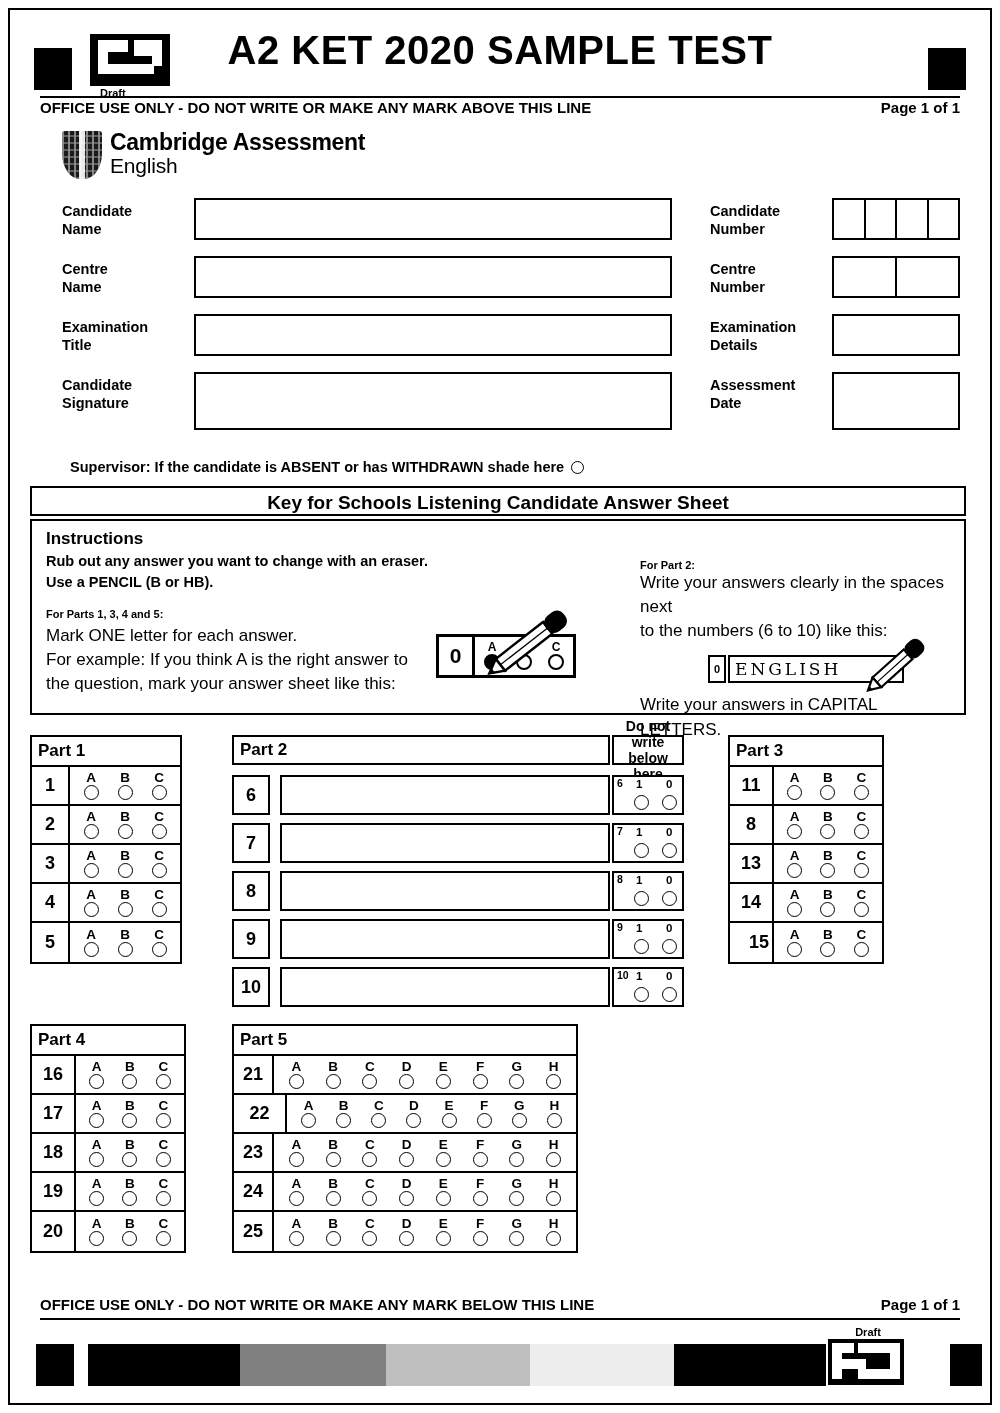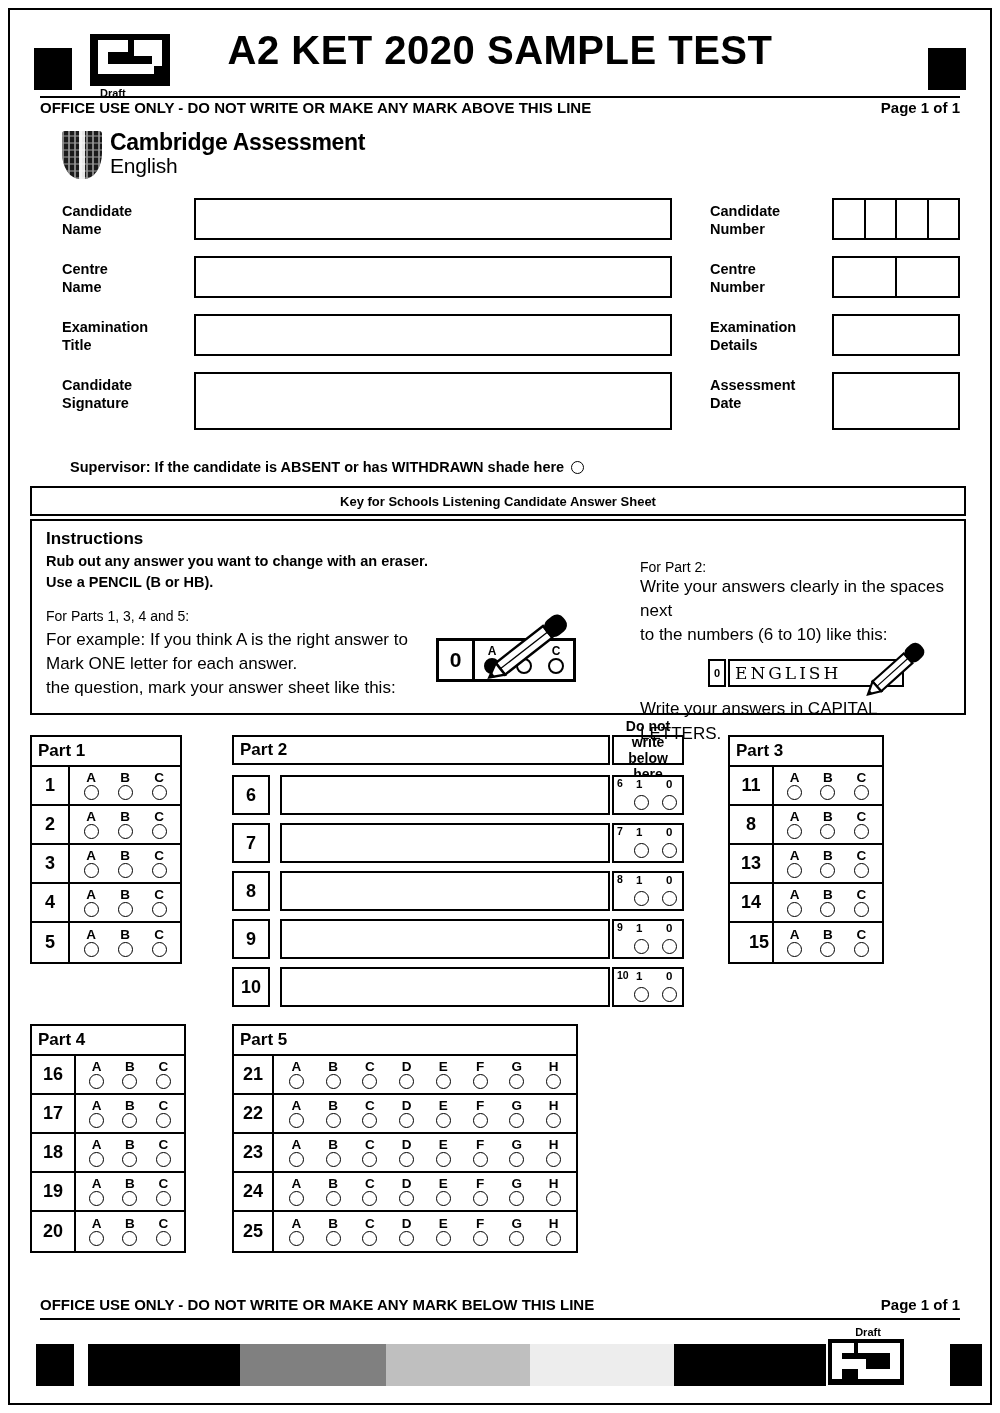--- a/index.html
+++ b/index.html
@@ -118,36 +118,36 @@
   .sup-bubble {
     display: inline-block; width: 13px; height: 13px;
     border: 1.6px solid #000; border-radius: 50%;
   }
 
   
   .titlebar {
     position: absolute; left: 30px; top: 486px;
     width: 936px; height: 30px;
     border: 2px solid #000;
-    display: flex; align-items: center; justify-content: center;
-    font-size: 13px; font-weight: bold;
+    display: flex; align-items: flex-end; justify-content: center;
+    font-size: 19px; font-weight: bold;
   }
 
   
   .instr {
     position: absolute; left: 30px; top: 519px;
     width: 936px; height: 196px;
     border: 2px solid #000; background: #fff;
   }
   .instr-l { position: absolute; left: 14px; top: 8px; width: 560px; }
   .instr-r { position: absolute; left: 608px; top: 38px; width: 312px; }
   .i-head { font-size: 17px; font-weight: bold; margin-bottom: 2px; }
   .i-line { font-size: 14.5px; font-weight: bold; line-height: 1.42; }
   .i-line-n { font-size: 17px; line-height: 1.42; }
-  .i-head2 { font-size: 14px; font-weight: normal; margin-top: 16px; }
+  .i-head2 { font-size: 11px; font-weight: bold; margin-top: 16px; }
 
   .ex-wrap { position: relative; margin-top: 4px; height: 56px; }
   .ex-text { position: absolute; left: 0; top: 0; width: 370px; }
 
   
   .mark-ex {
     position: absolute; left: 390px; top: 10px;
     width: 140px; height: 44px;
     border: 3px solid #000; background: #fff; display: flex;
   }
@@ -397,22 +397,22 @@
 
   <div class="instr">
     <div class="instr-l">
       <div class="i-head">Instructions</div>
       <div class="i-line">Rub out any answer you want to change with an eraser.</div>
       <div class="i-line">Use a PENCIL (B or HB).</div>
       <div class="i-head2">For Parts 1, 3, 4 and 5:</div>
 
       <div class="ex-wrap">
         <div class="ex-text">
+          <div class="i-line-n">Mark ONE letter for each answer.</div>
           <div class="i-line-n">For example: If you think A is the right answer to</div>
-          <div class="i-line-n">Mark ONE letter for each answer.</div>
           <div class="i-line-n">the question, mark your answer sheet like this:</div>
         </div>
 
         <div class="mark-ex">
           <div class="qn">0</div>
           <div class="opts">
             <div class="opt" style="left:4px;">
               <div class="L">A</div>
                 <div class="B filled"></div>
             </div>
@@ -824,21 +824,21 @@
             <div class="L">G</div>
             <div class="B"></div>
           </div>
         <div class="opt-cell">
             <div class="L">H</div>
             <div class="B"></div>
           </div>
       </div>
     </div>
     <div class="q-row">
-      <div class="q-num" style="width:40px;">22</div>
+      <div class="q-num" style="width:53px;">22</div>
       <div class="q-opts">
         <div class="opt-cell">
             <div class="L">A</div>
             <div class="B"></div>
           </div>
         <div class="opt-cell">
             <div class="L">B</div>
             <div class="B"></div>
           </div>
         <div class="opt-cell">

